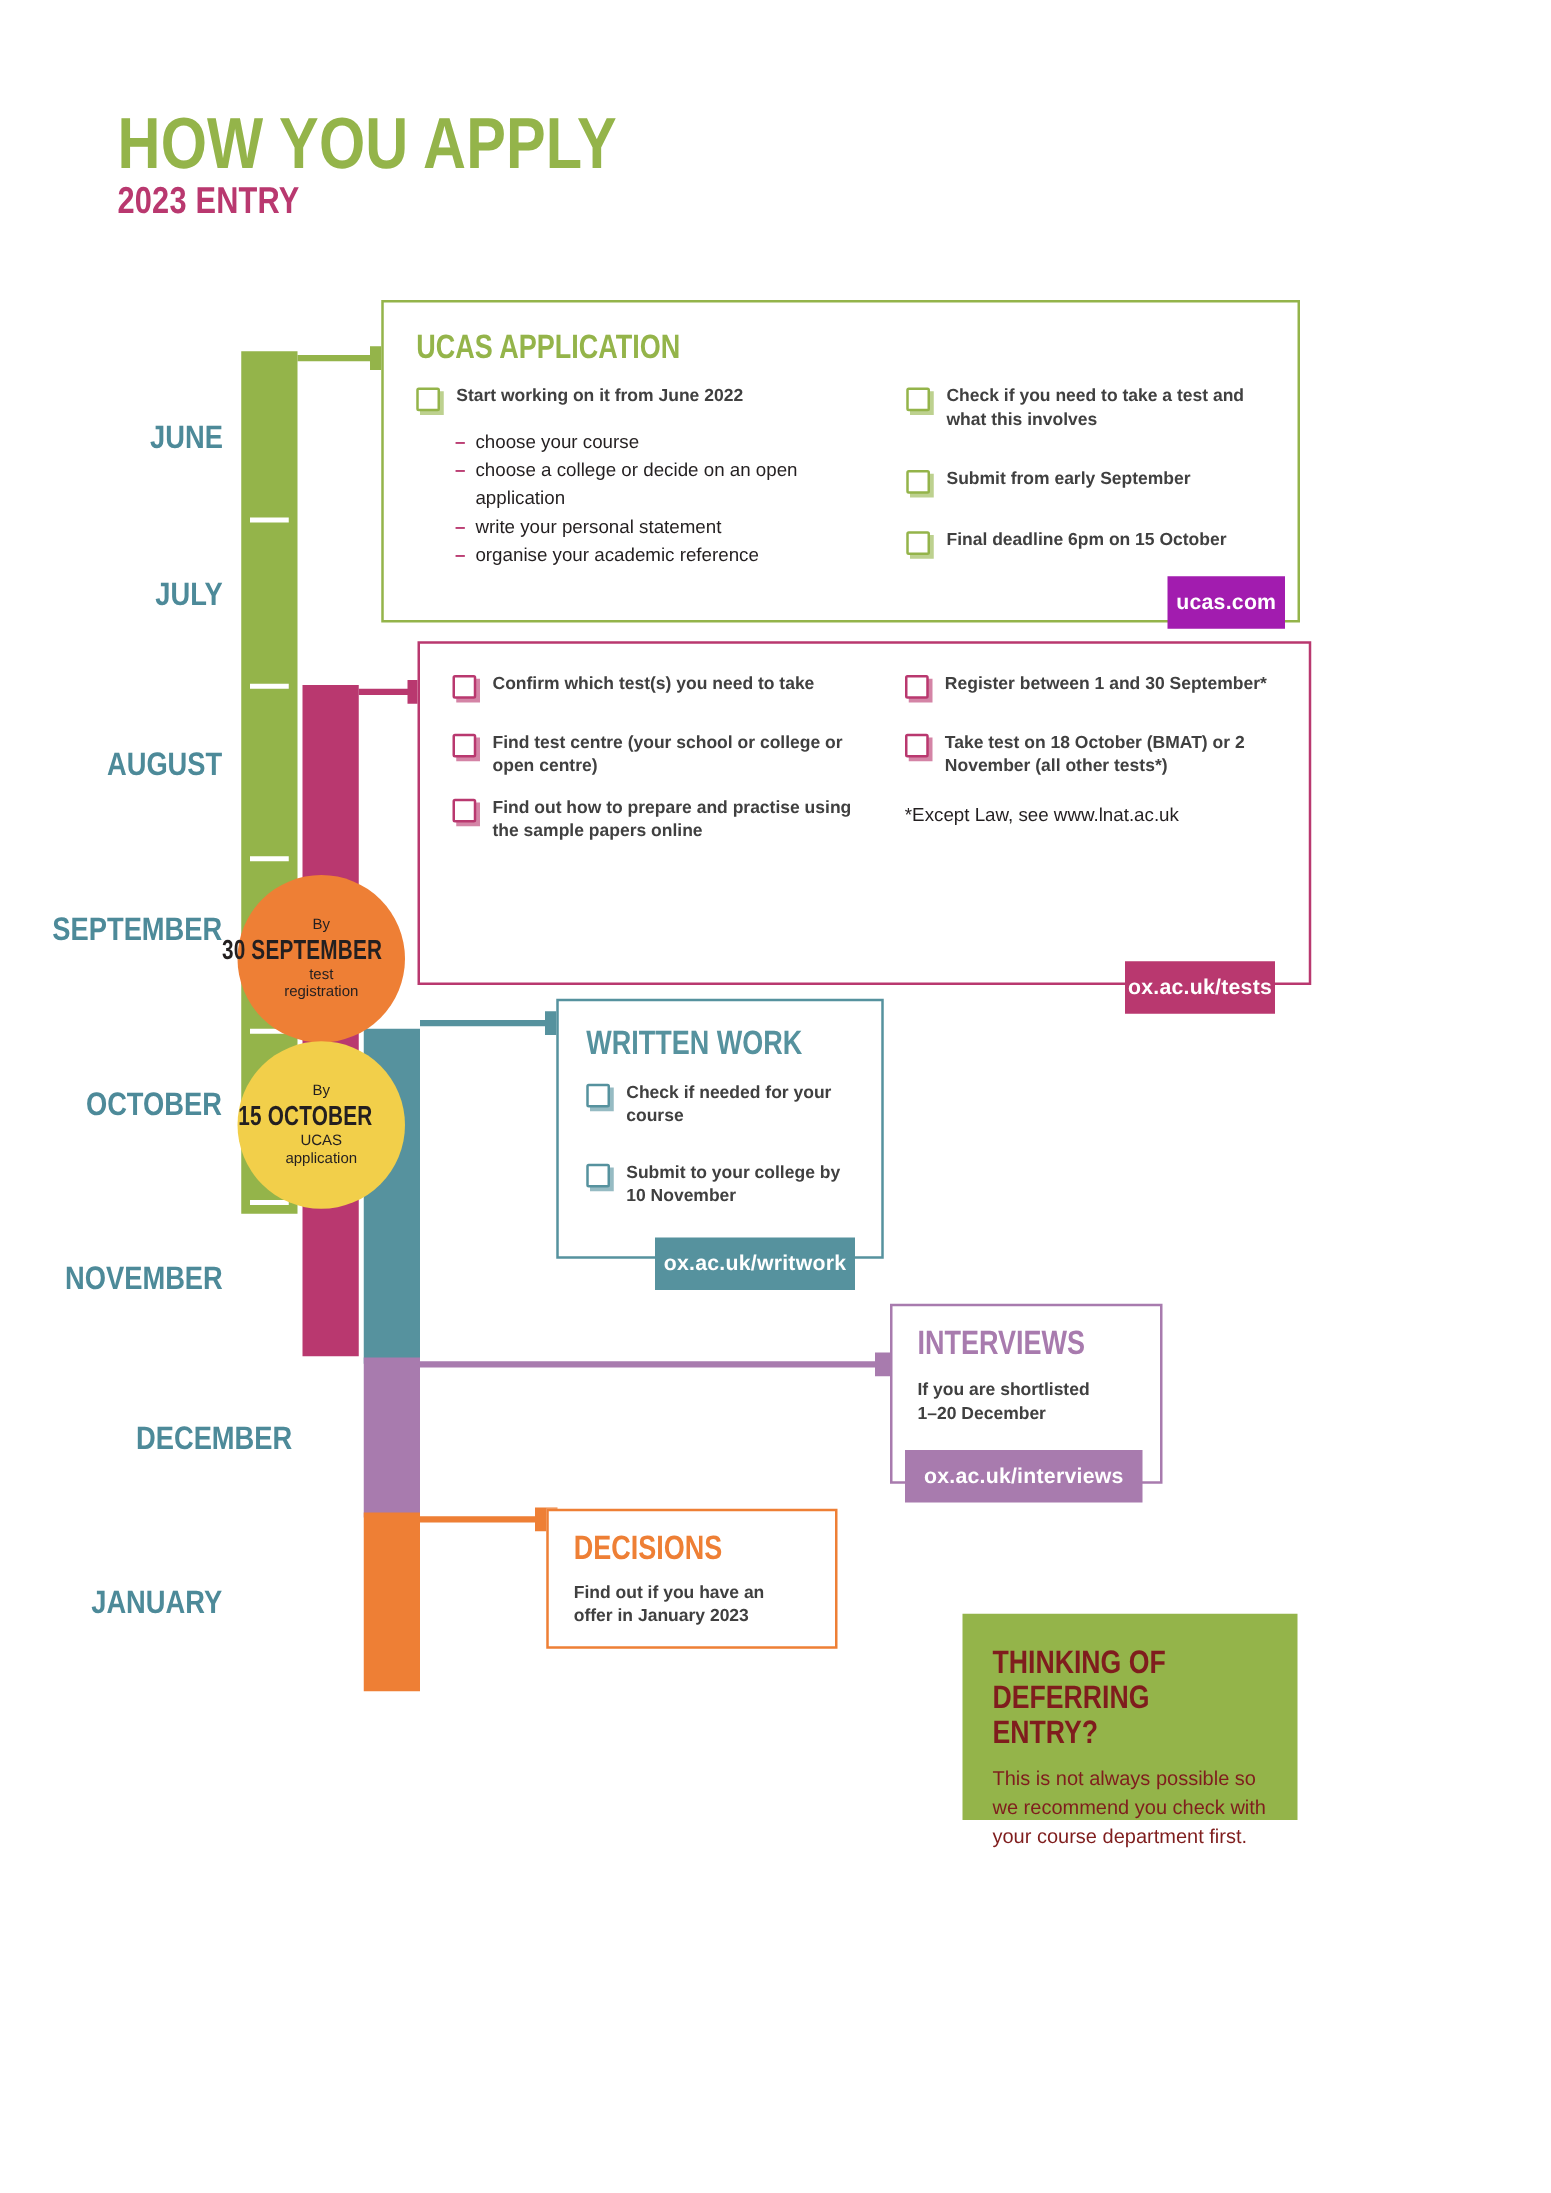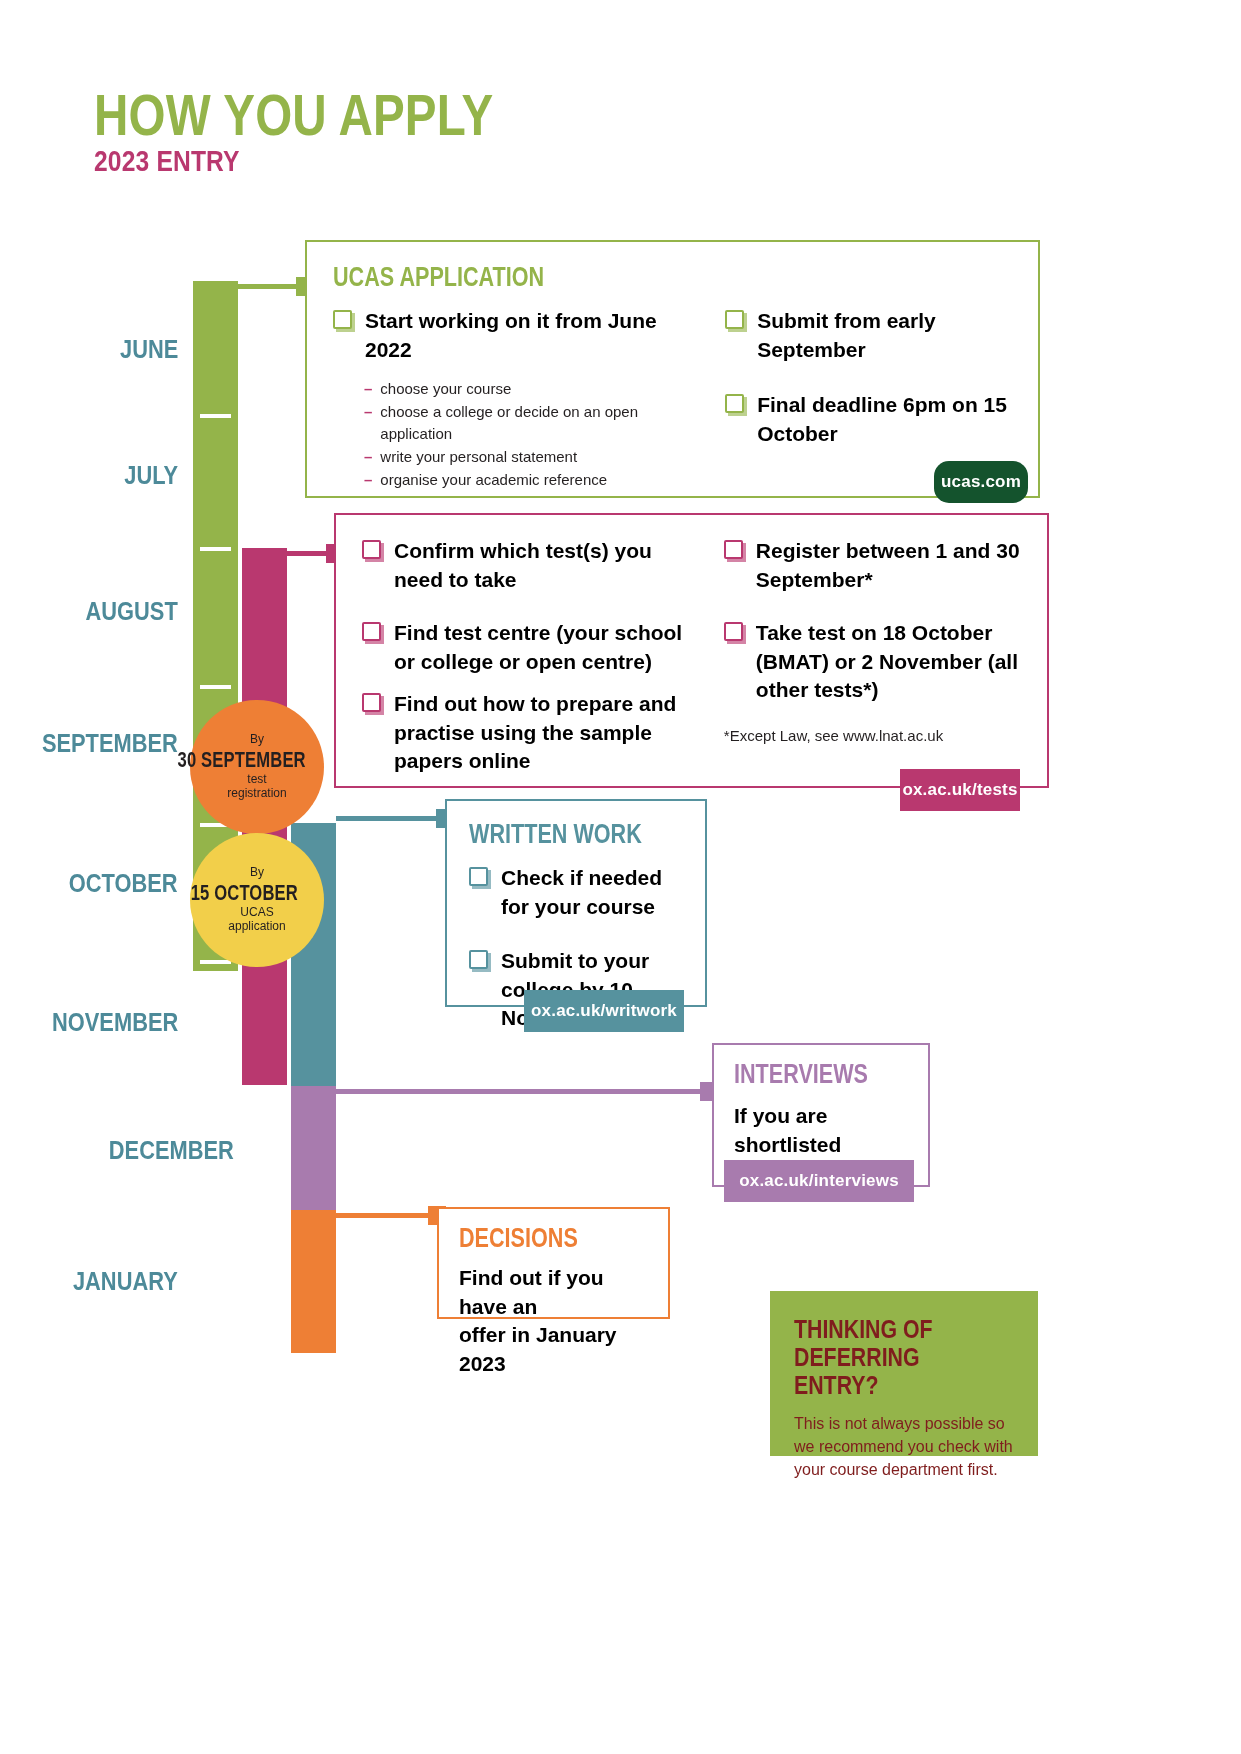--- a/index.html
+++ b/index.html
@@ -31,21 +31,21 @@
   .panel{position:absolute;background:#ffffff;box-sizing:border-box;}
   .panel-title{font-size:27px;font-weight:bold;line-height:1;white-space:nowrap;}
   .panel-title span{display:inline-block;transform:scaleX(.8);transform-origin:left center;}
 
   
   .ck-row{display:flex;align-items:flex-start;margin-bottom:14px;}
   .ck-box{position:relative;flex:0 0 auto;width:19px;height:19px;margin-top:3px;margin-right:13px;}
   .ck-box i{position:absolute;left:3px;top:3px;width:19px;height:19px;display:block;opacity:.62;}
   .ck-box b{position:absolute;left:0;top:0;width:15px;height:15px;display:block;
             background:#fff;border:2px solid;border-radius:2px;}
-  .ck-txt{font-size:21px;font-weight:bold;color:#000000;line-height:1.36;}
+  .ck-txt{font-size:14px;font-weight:bold;color:#404040;line-height:1.36;}
   .sub-list{margin:6px 0 0 31px;}
   .sub-row{display:flex;font-size:15px;color:#231f20;line-height:1.42;margin-bottom:2px;}
   .dash{color:#b9386f;font-weight:bold;margin-right:8px;flex:0 0 auto;}
   .note{font-size:15px;color:#231f20;}
 
   
   .urltag{position:absolute;color:#fff;font-size:17px;font-weight:bold;
           display:flex;align-items:center;justify-content:center;letter-spacing:.2px;}
 
   
@@ -127,38 +127,45 @@
             <span class="dash">–</span>
             <span>write your personal statement</span>
           </div>
         <div class="sub-row">
             <span class="dash">–</span>
             <span>organise your academic reference</span>
           </div>
       </div>
     </div>
     <div style="width:300px;margin-left:48px;">
+      <div class="ck-row" style="margin-bottom:28px;">
+        <span class="ck-box">
+            <i style="background:#94b44a;"></i>
+            <b style="border-color:#94b44a;"></b>
+          </span>
+        <span class="ck-txt">Check if you need to take a test and what this involves</span>
+      </div>
       <div class="ck-row" style="margin-bottom:27px;">
         <span class="ck-box">
             <i style="background:#94b44a;"></i>
             <b style="border-color:#94b44a;"></b>
           </span>
         <span class="ck-txt">Submit from early September</span>
       </div>
       <div class="ck-row">
         <span class="ck-box">
             <i style="background:#94b44a;"></i>
             <b style="border-color:#94b44a;"></b>
           </span>
         <span class="ck-txt">Final deadline 6pm on 15 October</span>
       </div>
     </div>
   </div>
 </div>
-<div class="urltag" style="left:934px;top:461px;width:94px;height:42px;background:#14532d;border-radius:15px;">
+<div class="urltag" style="left:934px;top:461px;width:94px;height:42px;background:#a21caf;">
     <span>ucas.com</span>
   </div>
 
 <div class="panel" style="left:334px;top:513px;width:715px;height:275px;border:2px solid #b9386f;padding:22px 26px 0 26px;">
   <div style="display:flex;">
     <div style="width:330px;">
       <div class="ck-row" style="margin-bottom:25px;">
         <span class="ck-box">
             <i style="background:#b9386f;"></i>
             <b style="border-color:#b9386f;"></b>

